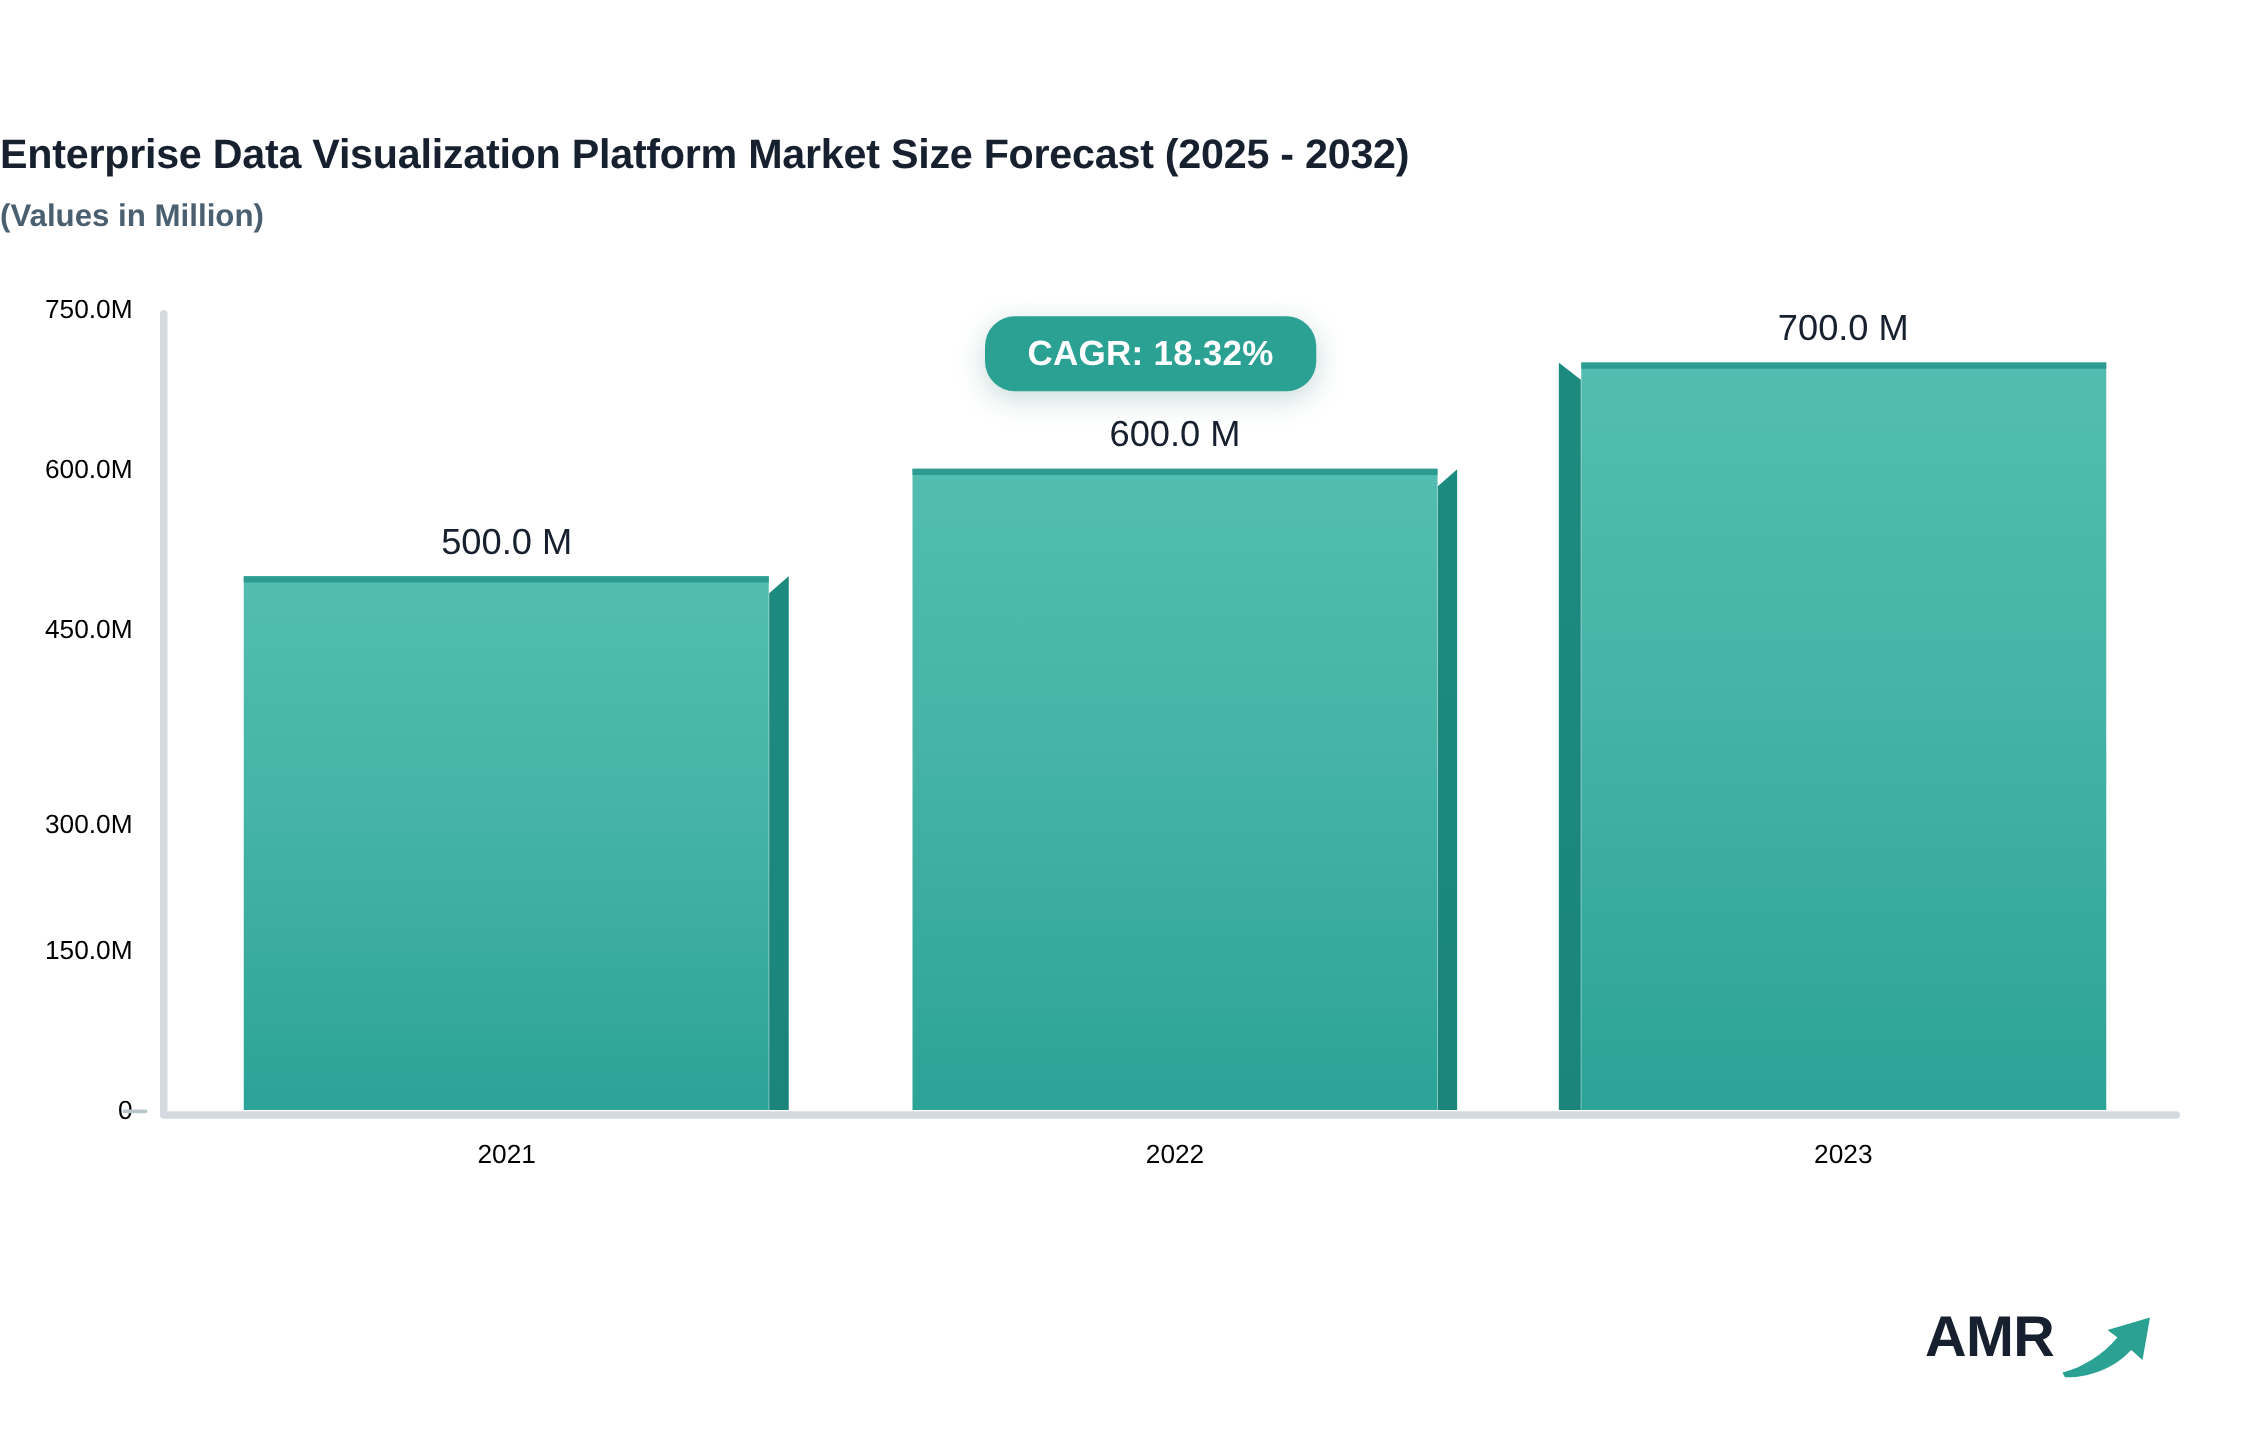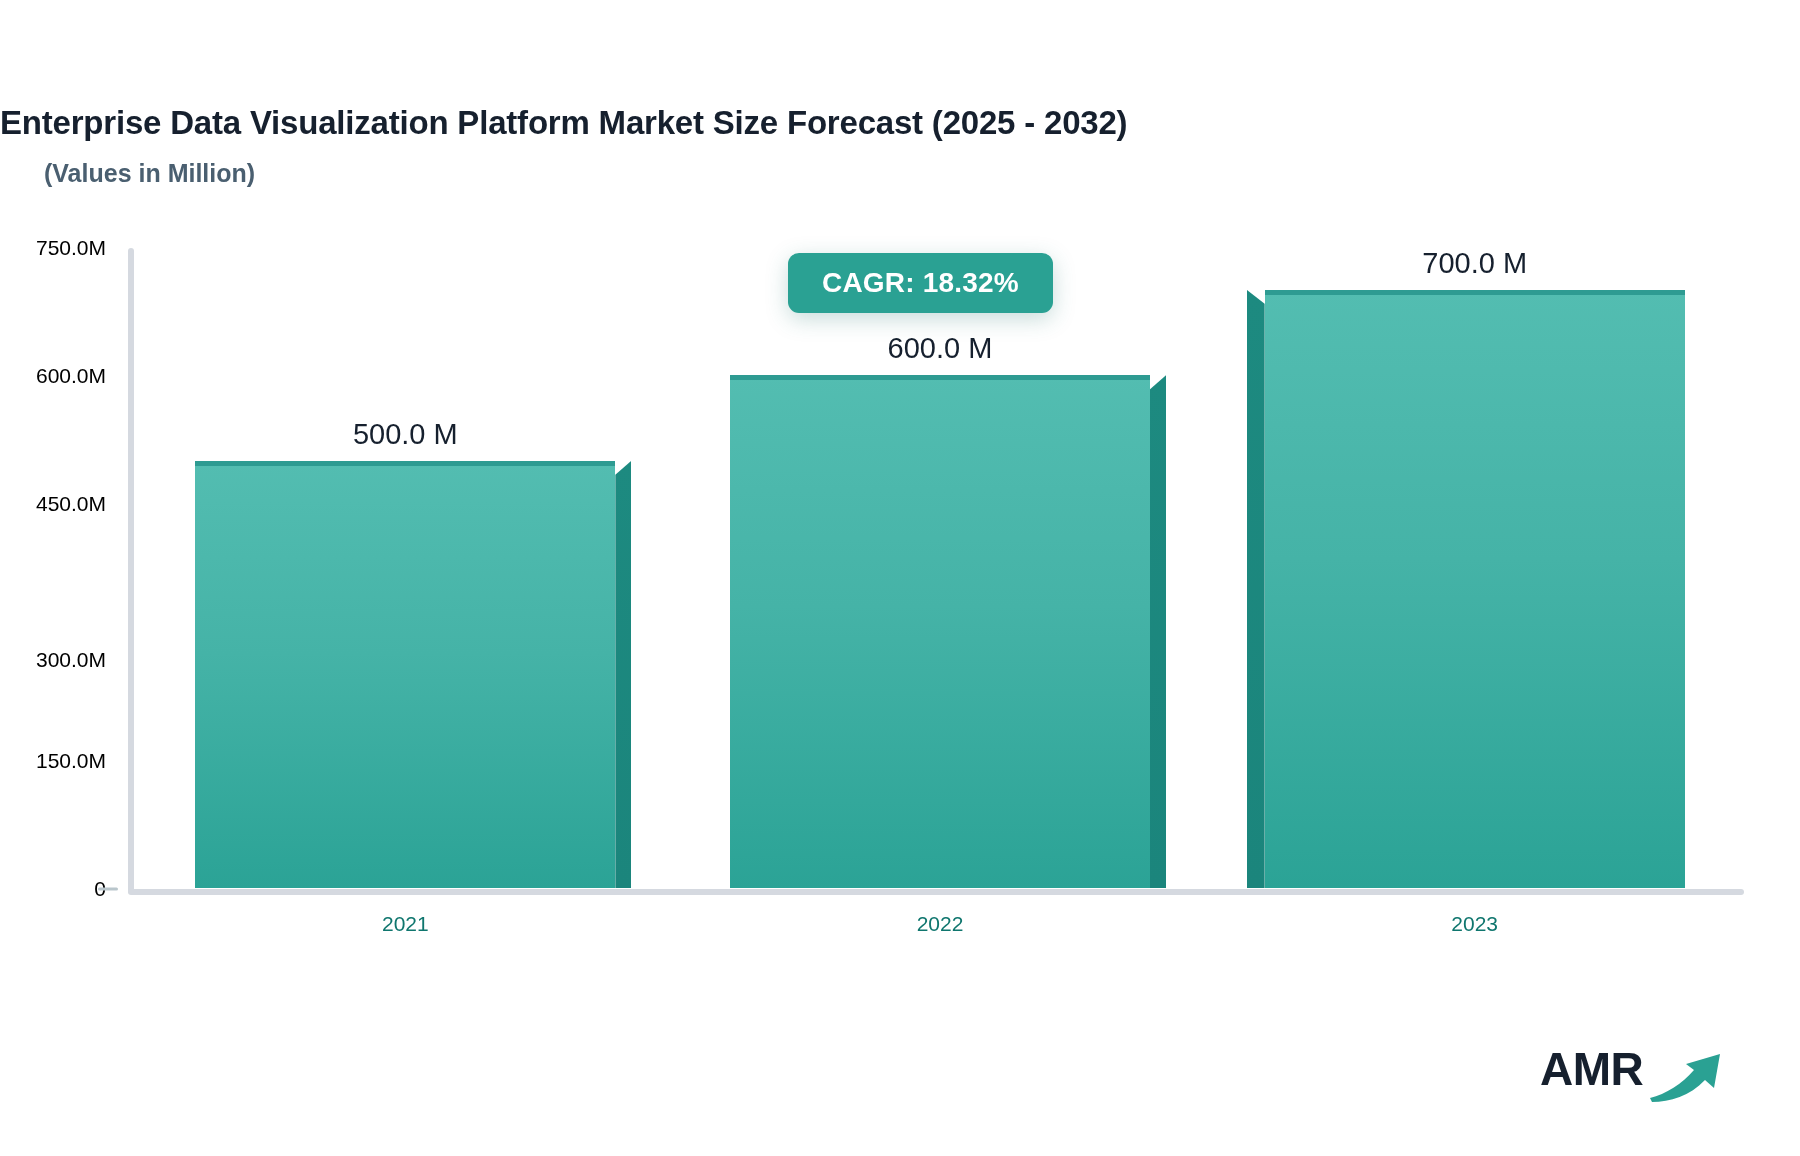--- a/index.html
+++ b/index.html
@@ -38,21 +38,20 @@
     letter-spacing: -0.2px;
     line-height: 1.15;
     white-space: nowrap;
   }
   .chart-subtitle {
     margin-top: 17px;
     font-size: 25px;
     font-weight: bold;
     color: #4a5f70;
     white-space: nowrap;
-    padding-left: 44px;
   }
 
   
   
   .plot {
     position: absolute;
     left: 128px;
     top: 248px;
     width: 1616px;
     height: 646px;
@@ -139,36 +138,36 @@
     font-size: 29px;
     color: #16202e;
     white-space: nowrap;
   }
 
   
   .xtick {
     position: absolute;
     text-align: center;
     font-size: 21px;
-    color: #0f766e;
+    color: #000000;
     white-space: nowrap;
   }
 
   
   .cagr-badge {
     position: absolute;
     left: 788px;
     top: 253px;
     height: 60px;
     padding: 0 34px;
     display: flex;
     align-items: center;
     justify-content: center;
     background: #2aa193;
-    border-radius: 11px;
+    border-radius: 24px;
     box-shadow: 0 6px 22px rgba(40,120,112,0.26);
   }
   .cagr-text {
     font-size: 28px;
     font-weight: bold;
     color: #ffffff;
     letter-spacing: 0.2px;
     white-space: nowrap;
   }
 

